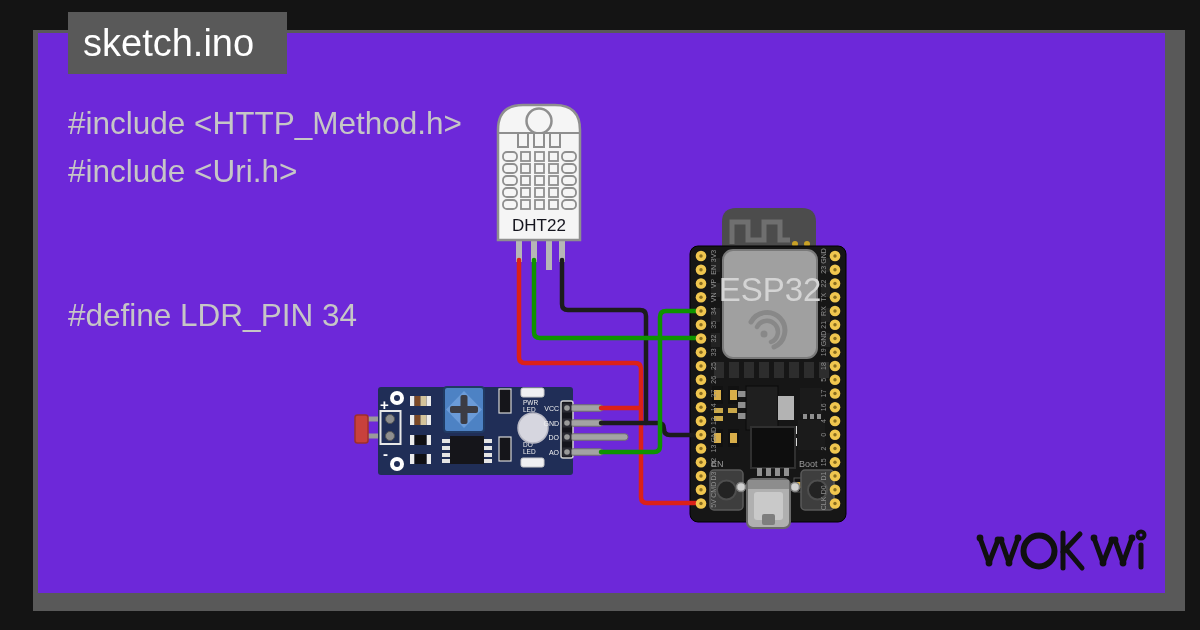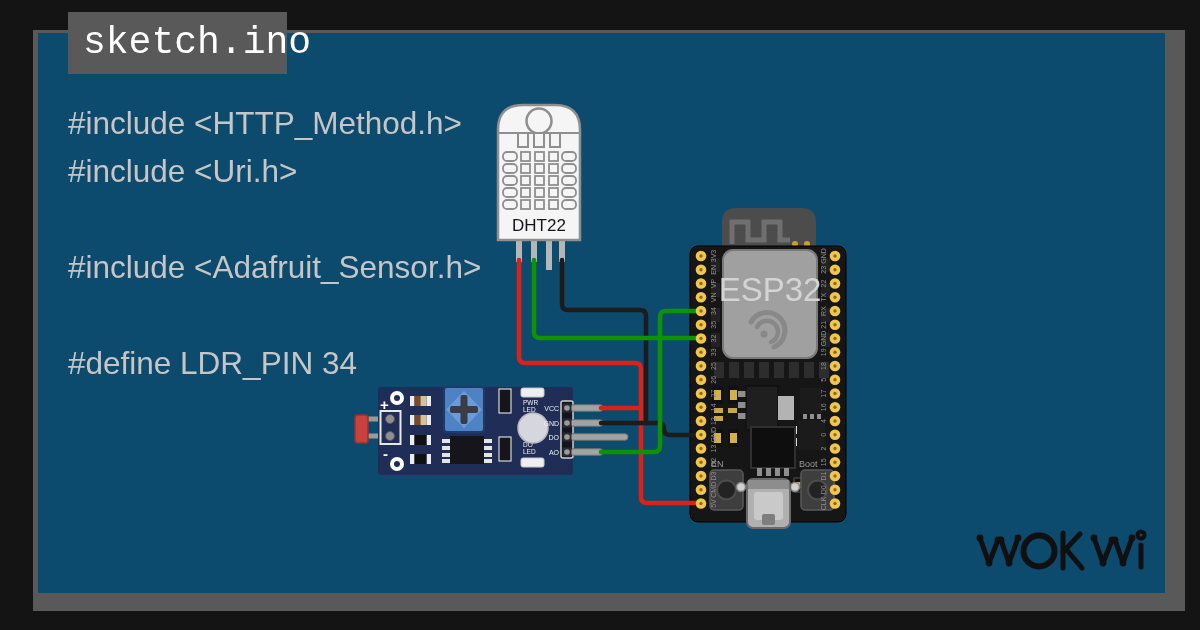--- a/index.html
+++ b/index.html
@@ -7,46 +7,45 @@
     width:1200px;height:630px;position:relative;overflow:hidden;
     background:#141414;
     font-family:"Liberation Sans", sans-serif;
   }
   .shadow{
     position:absolute;left:33px;top:30px;width:1152px;height:581px;
     background:#595959;
   }
   .card{
     position:absolute;left:38px;top:33px;width:1127px;height:560px;
-    background:#0c4a6e;overflow:hidden;
+    background:#6d28d9;overflow:hidden;
   }
   .titlebox{
     position:absolute;left:68px;top:12px;width:219px;height:62px;
     background:#595959;color:#ffffff;
     font-size:38px;line-height:62px;padding-left:15px;box-sizing:border-box;
-    white-space:nowrap;z-index:30;font-family:Liberation Mono, monospace;
+    white-space:nowrap;z-index:30;
   }
   .code{
     position:absolute;left:30px;top:66px;
     color:#c6c6c6;font-size:31.5px;z-index:1;
   }
   .code-line{height:48px;line-height:48px;white-space:pre;}
   #scene{position:absolute;left:0;top:0;z-index:20;}
   svg text{font-family:"Liberation Sans", sans-serif;}
 </style>
 </head>
 <body>
 
 <div class="shadow"></div>
 <div class="card">
   <div class="code" id="code-block">
       <div class="code-line">#include &lt;HTTP_Method.h&gt;</div>
       <div class="code-line">#include &lt;Uri.h&gt;</div>
       <div class="code-line"></div>
-      <div class="code-line">#include &lt;Adafruit_Sensor.h&gt;</div>
       <div class="code-line"></div>
       <div class="code-line">#define LDR_PIN 34</div>
     </div>
 </div>
 <div class="titlebox">
   <span>sketch.ino</span>
 </div>
 
 <svg id="scene" width="1200" height="630" viewBox="0 0 1200 630">
 

